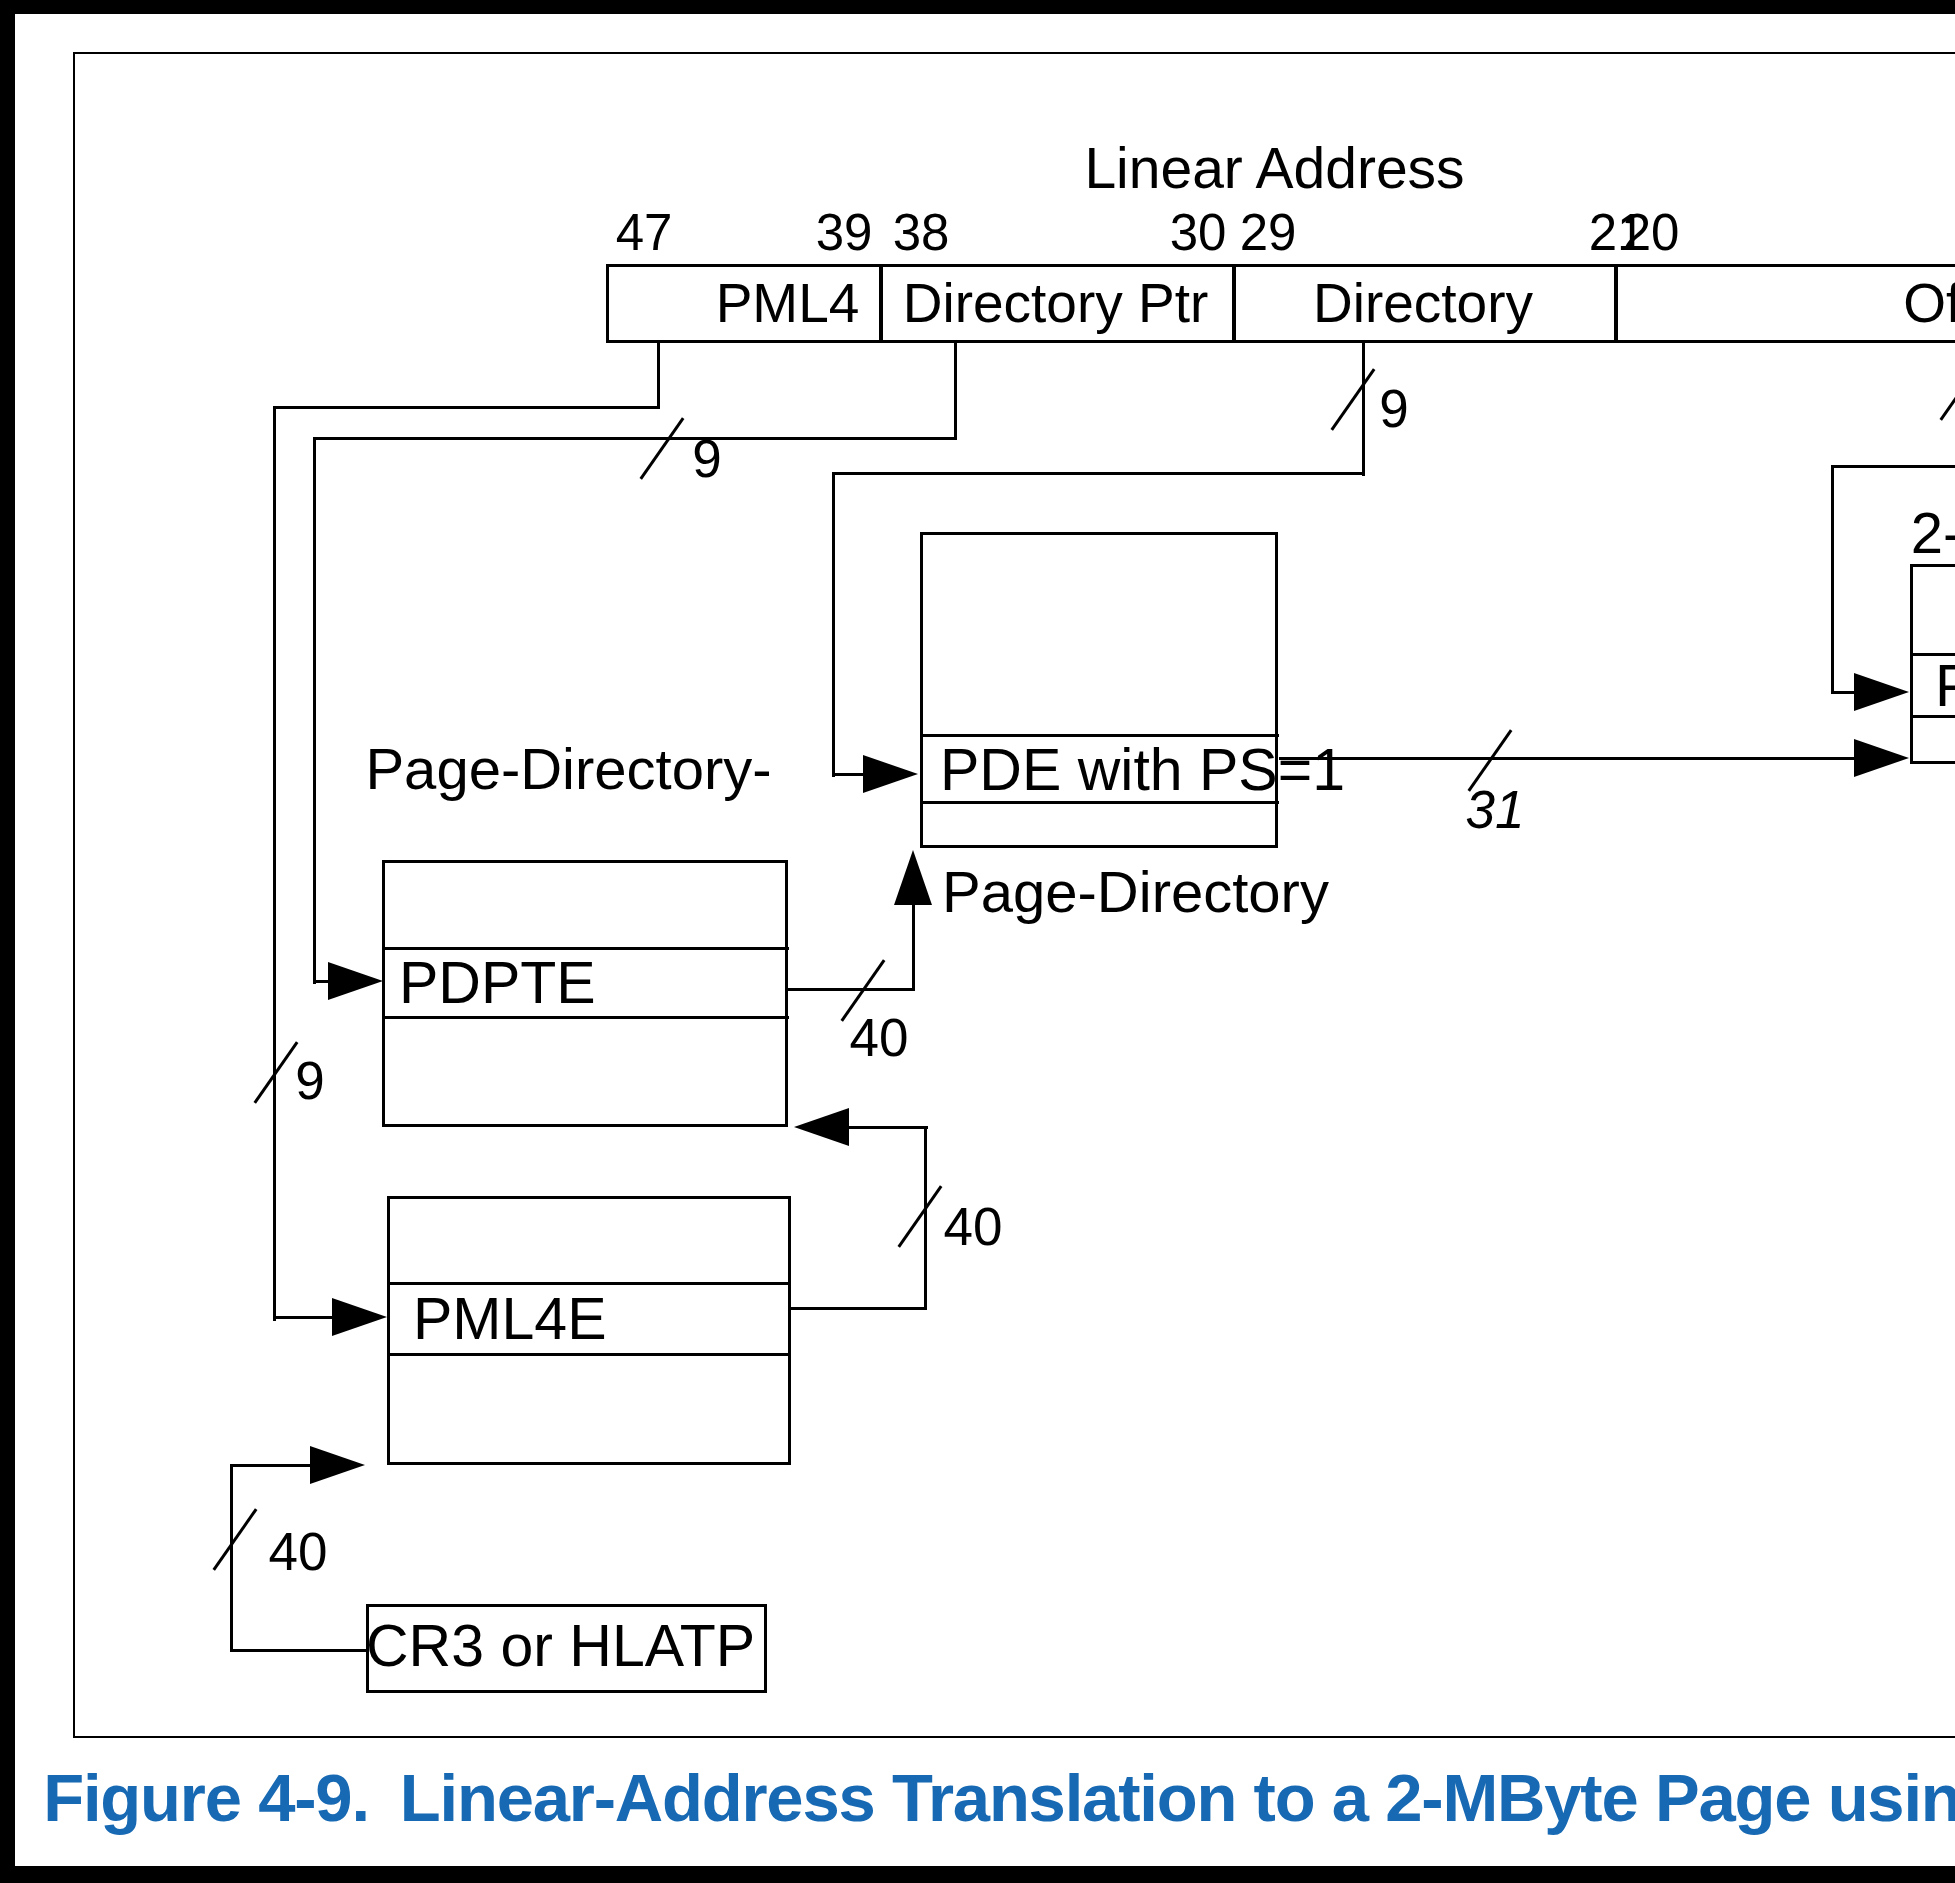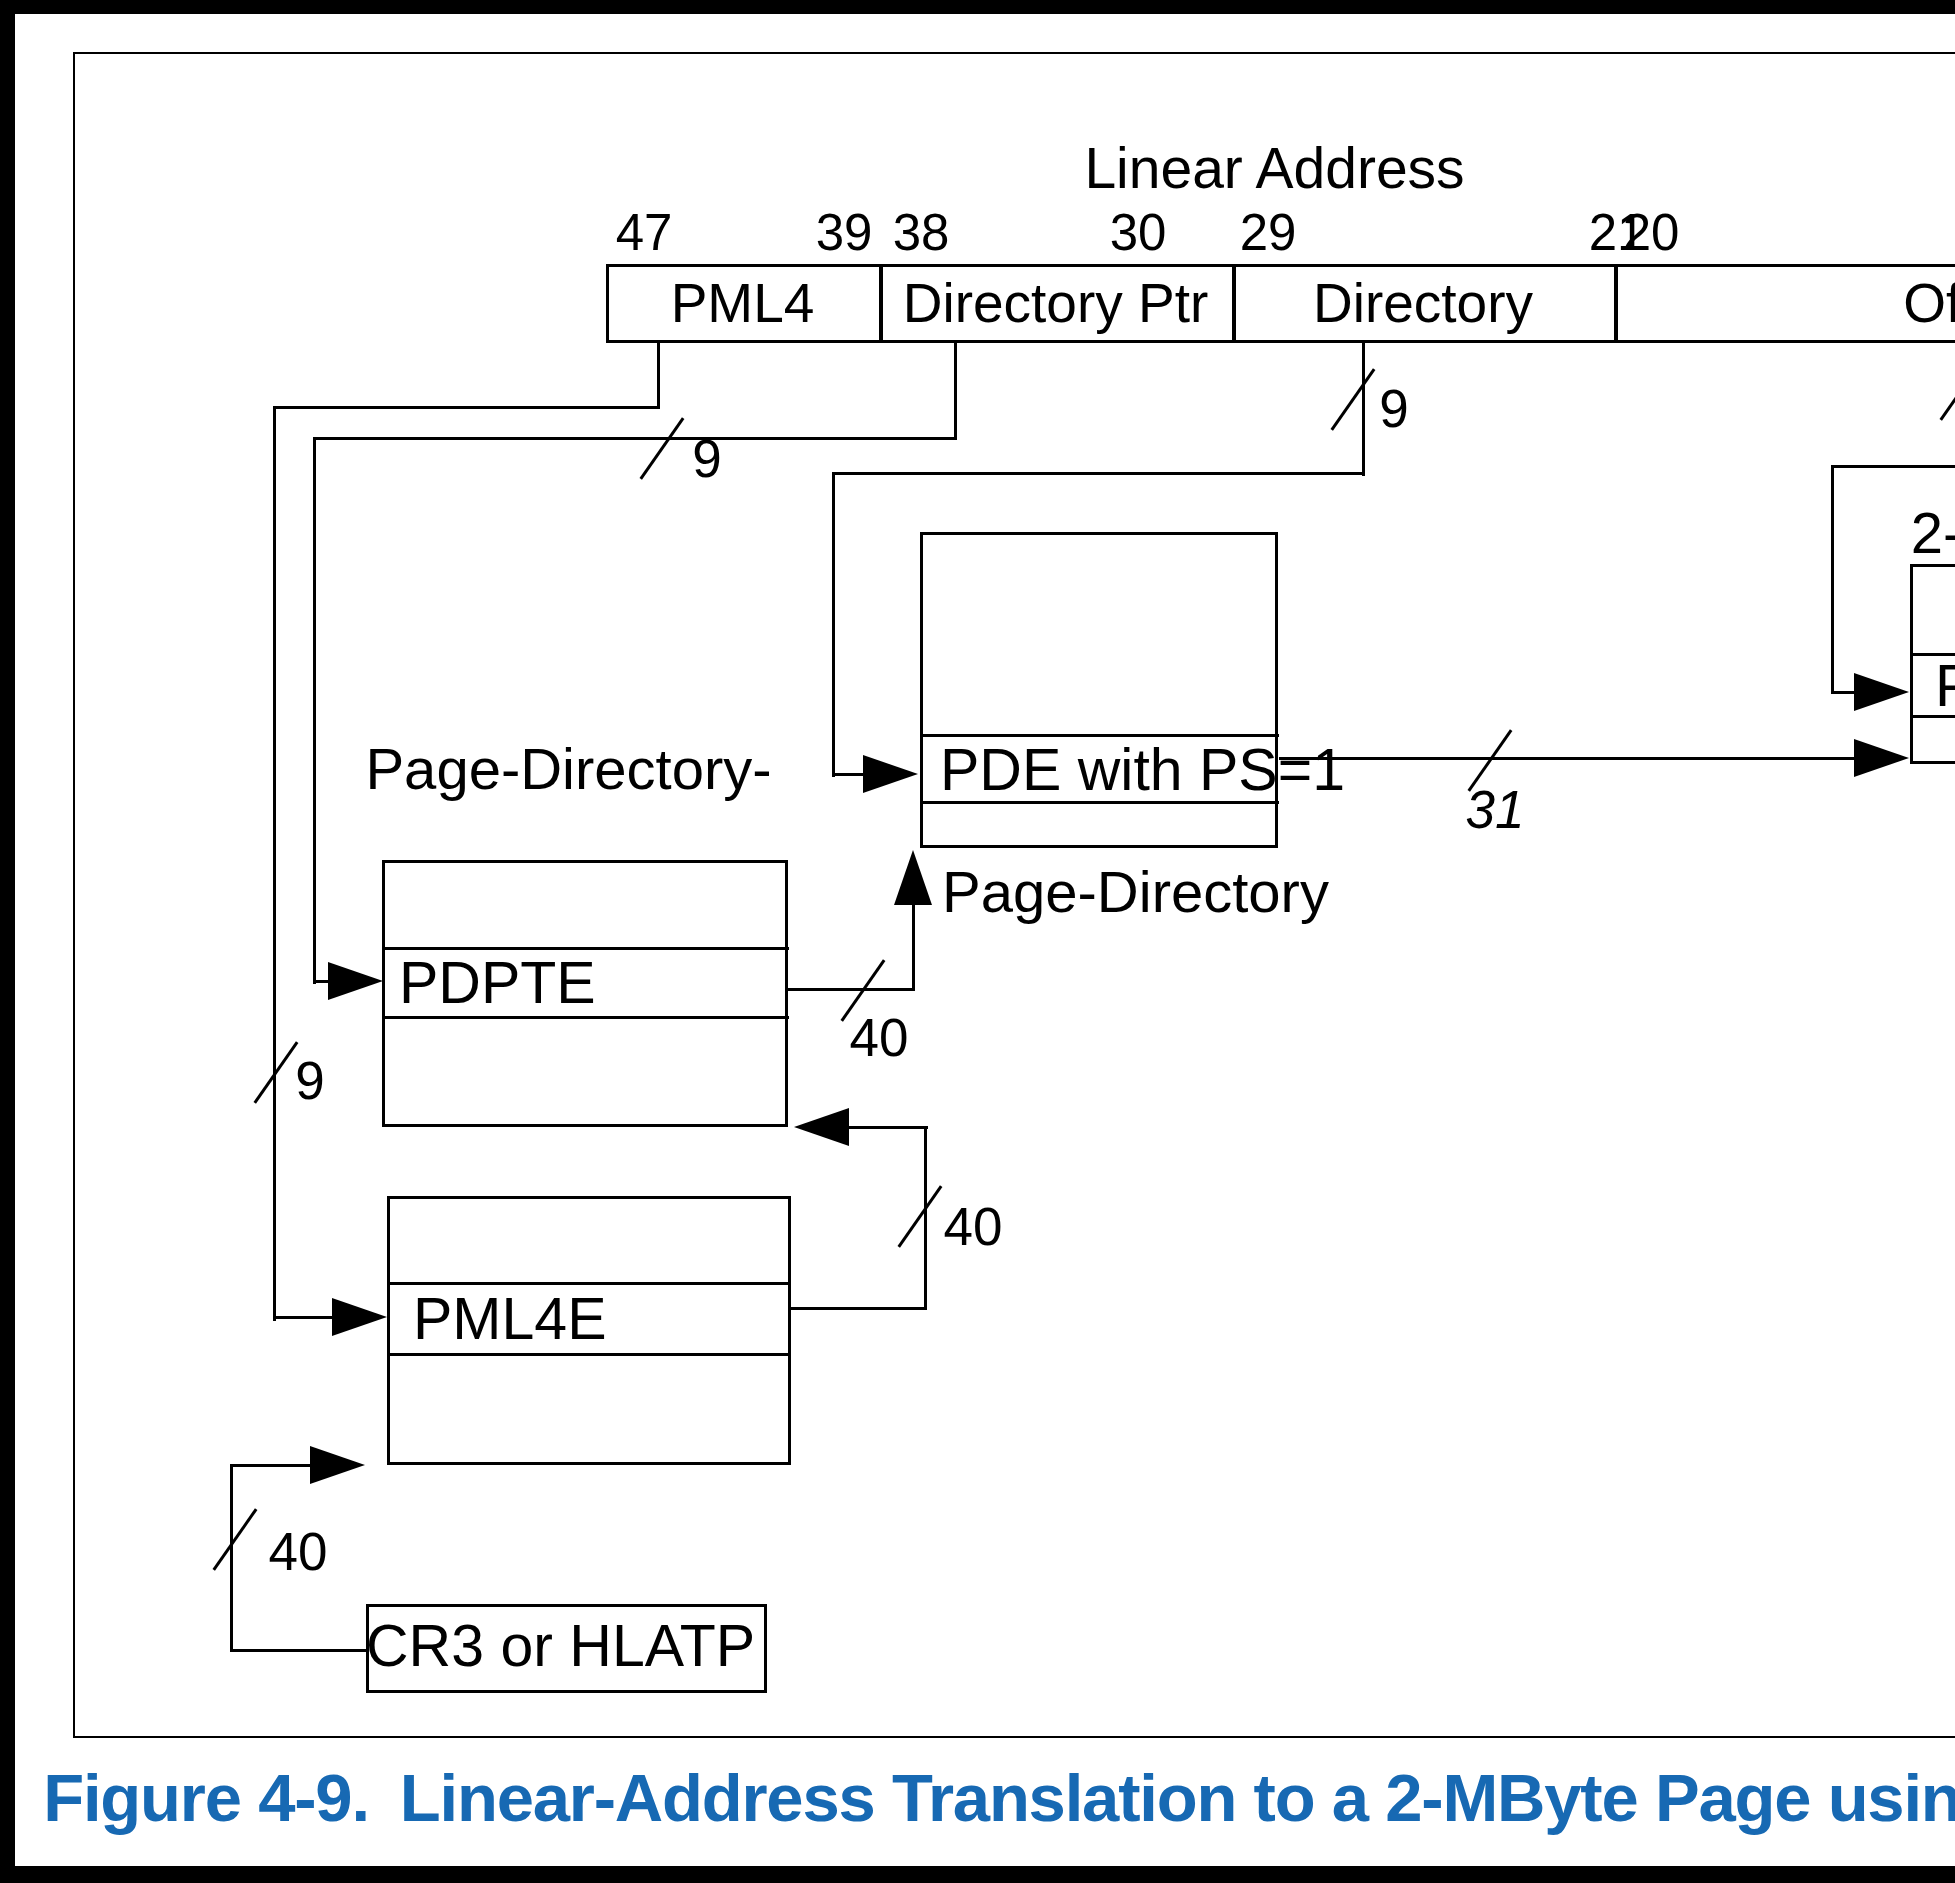--- a/index.html
+++ b/index.html
@@ -36,29 +36,29 @@
 <div class="abs" id="page"></div>
 
 <div class="abs" id="diagram-border"></div>
 
 <div class="abs txt ctr" style="left:1040px;top:138px;width:469px;font-size:57px;height:61px;line-height:61px;">Linear Address</div>
 
 <div class="abs" id="la-bar"></div>
 <div class="abs bar-div" style="left:879px;"></div>
 <div class="abs bar-div" style="left:1232px;"></div>
 <div class="abs bar-div" style="left:1614px;"></div>
-<div class="abs txt field" style="left:606px;width:273px;">PML4</div>
+<div class="abs txt field" style="left:606px;width:273px;padding-left:45px;">PML4</div>
 <div class="abs txt field" style="left:879px;width:353px;">Directory Ptr</div>
 <div class="abs txt field" style="left:1232px;width:382px;">Directory</div>
 <div class="abs txt field" style="left:1614px;width:724px;">Offset</div>
 
 <div class="abs txt bit" style="left:601px;">47</div>
 <div class="abs txt bit" style="left:801px;">39</div>
 <div class="abs txt bit" style="left:878px;">38</div>
-<div class="abs txt bit" style="left:1095px;">30</div>
+<div class="abs txt bit" style="left:1155px;">30</div>
 <div class="abs txt bit" style="left:1225px;">29</div>
 <div class="abs txt bit" style="left:1574px;">21</div>
 <div class="abs txt bit" style="left:1608px;">20</div>
 
 <div class="abs seg" style="left:657px;top:340px;width:3.1px;height:67px;"></div>
 <div class="abs seg" style="left:273px;top:406px;width:387px;height:3.1px;"></div>
 <div class="abs seg" style="left:273px;top:406px;width:3.1px;height:915px;"></div>
 <div class="abs seg" style="left:273px;top:1316px;width:63px;height:3.1px;"></div>
 <div class="abs arr-r" style="left:332px;top:1298px;"></div>
 <div class="abs slash" style="left:239px;top:1071px;"></div>

